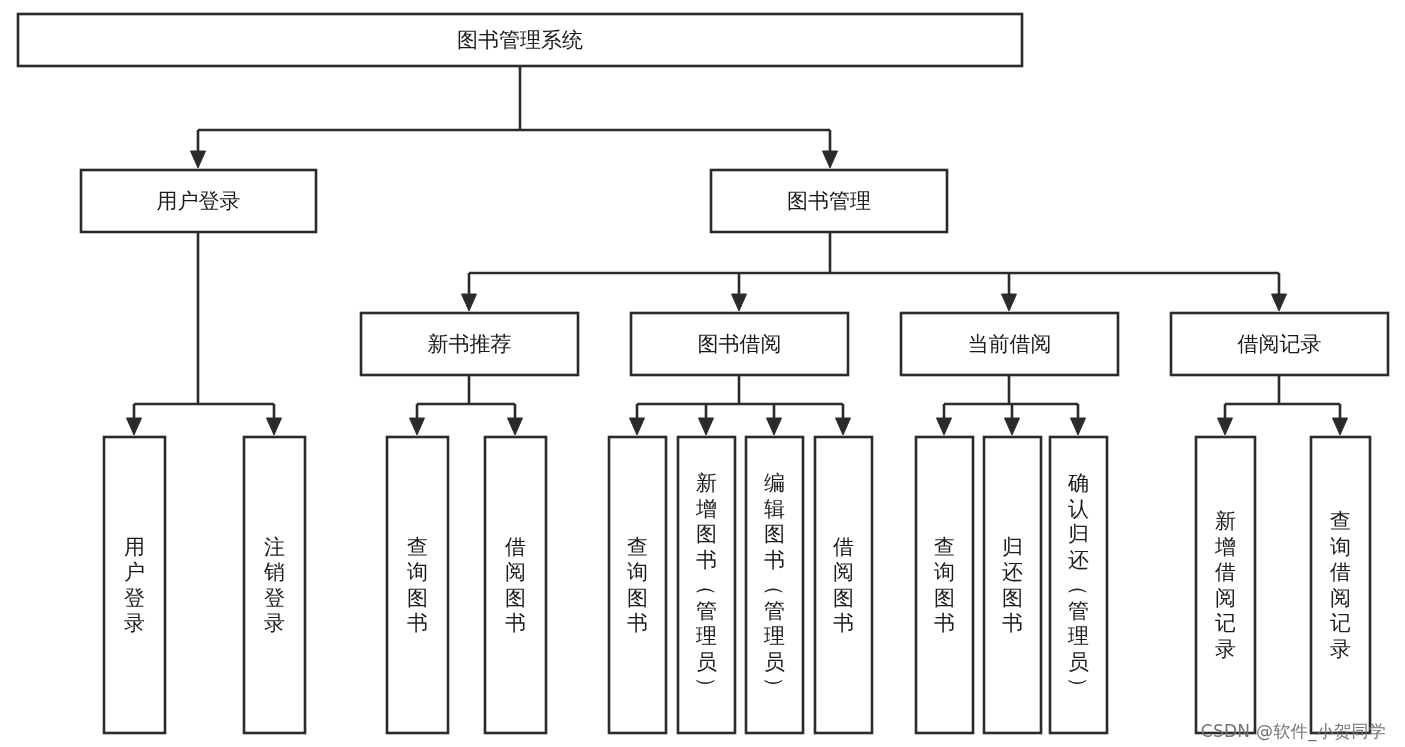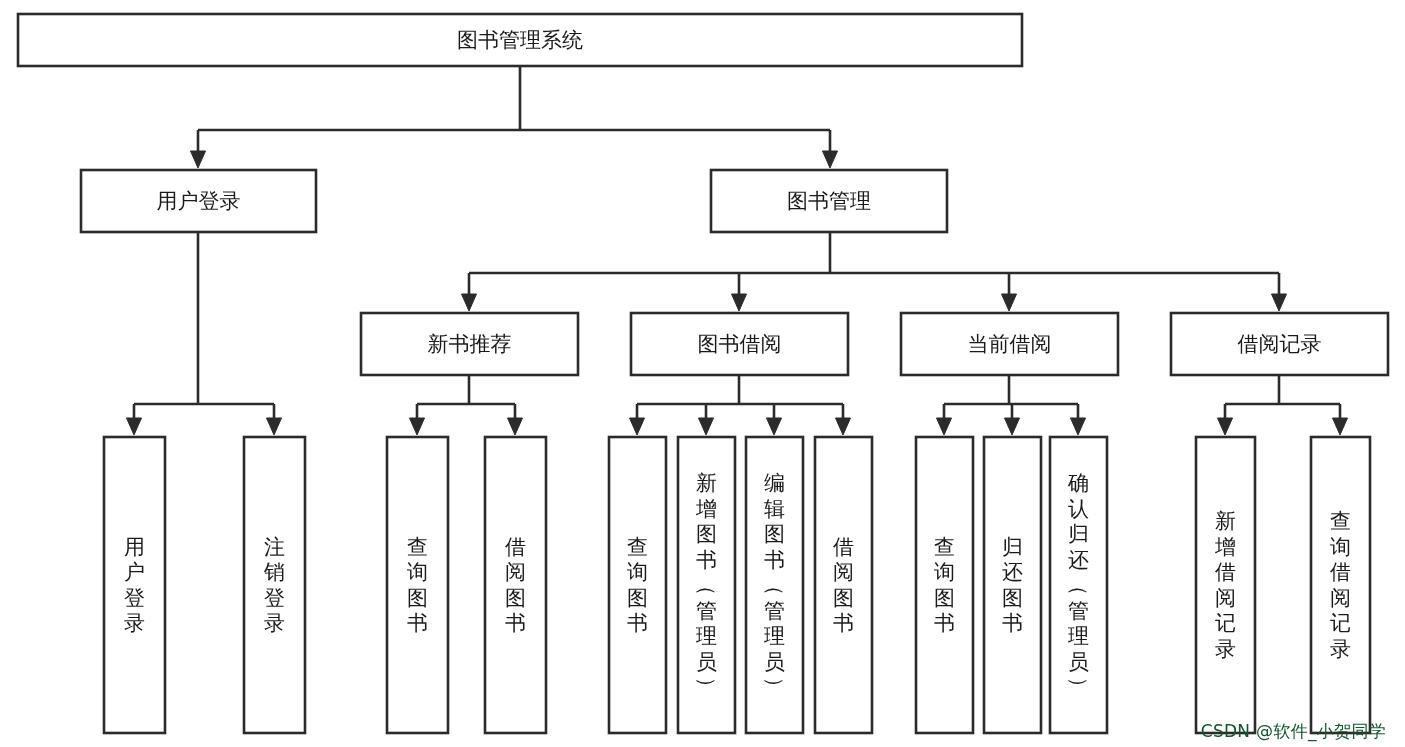--- a/index.html
+++ b/index.html
@@ -47,21 +47,21 @@
     font-size: 21px;
     fill: #1a1a1a;
     text-anchor: middle;
   }
   .watermark-text {
     position: absolute;
     right: 8px;
     bottom: 4px;
     font-family: "DejaVu Sans", "Liberation Sans", sans-serif;
     font-size: 17px;
-    color: #14532d;
+    color: #737373;
     white-space: nowrap;
     letter-spacing: 0.3px;
   }
 </style>
 </head>
 <body>
 
 <div id="diagram-root">
   <svg class="diagram-canvas" viewBox="0 0 1405 747">
     <g id="connector-layer">

